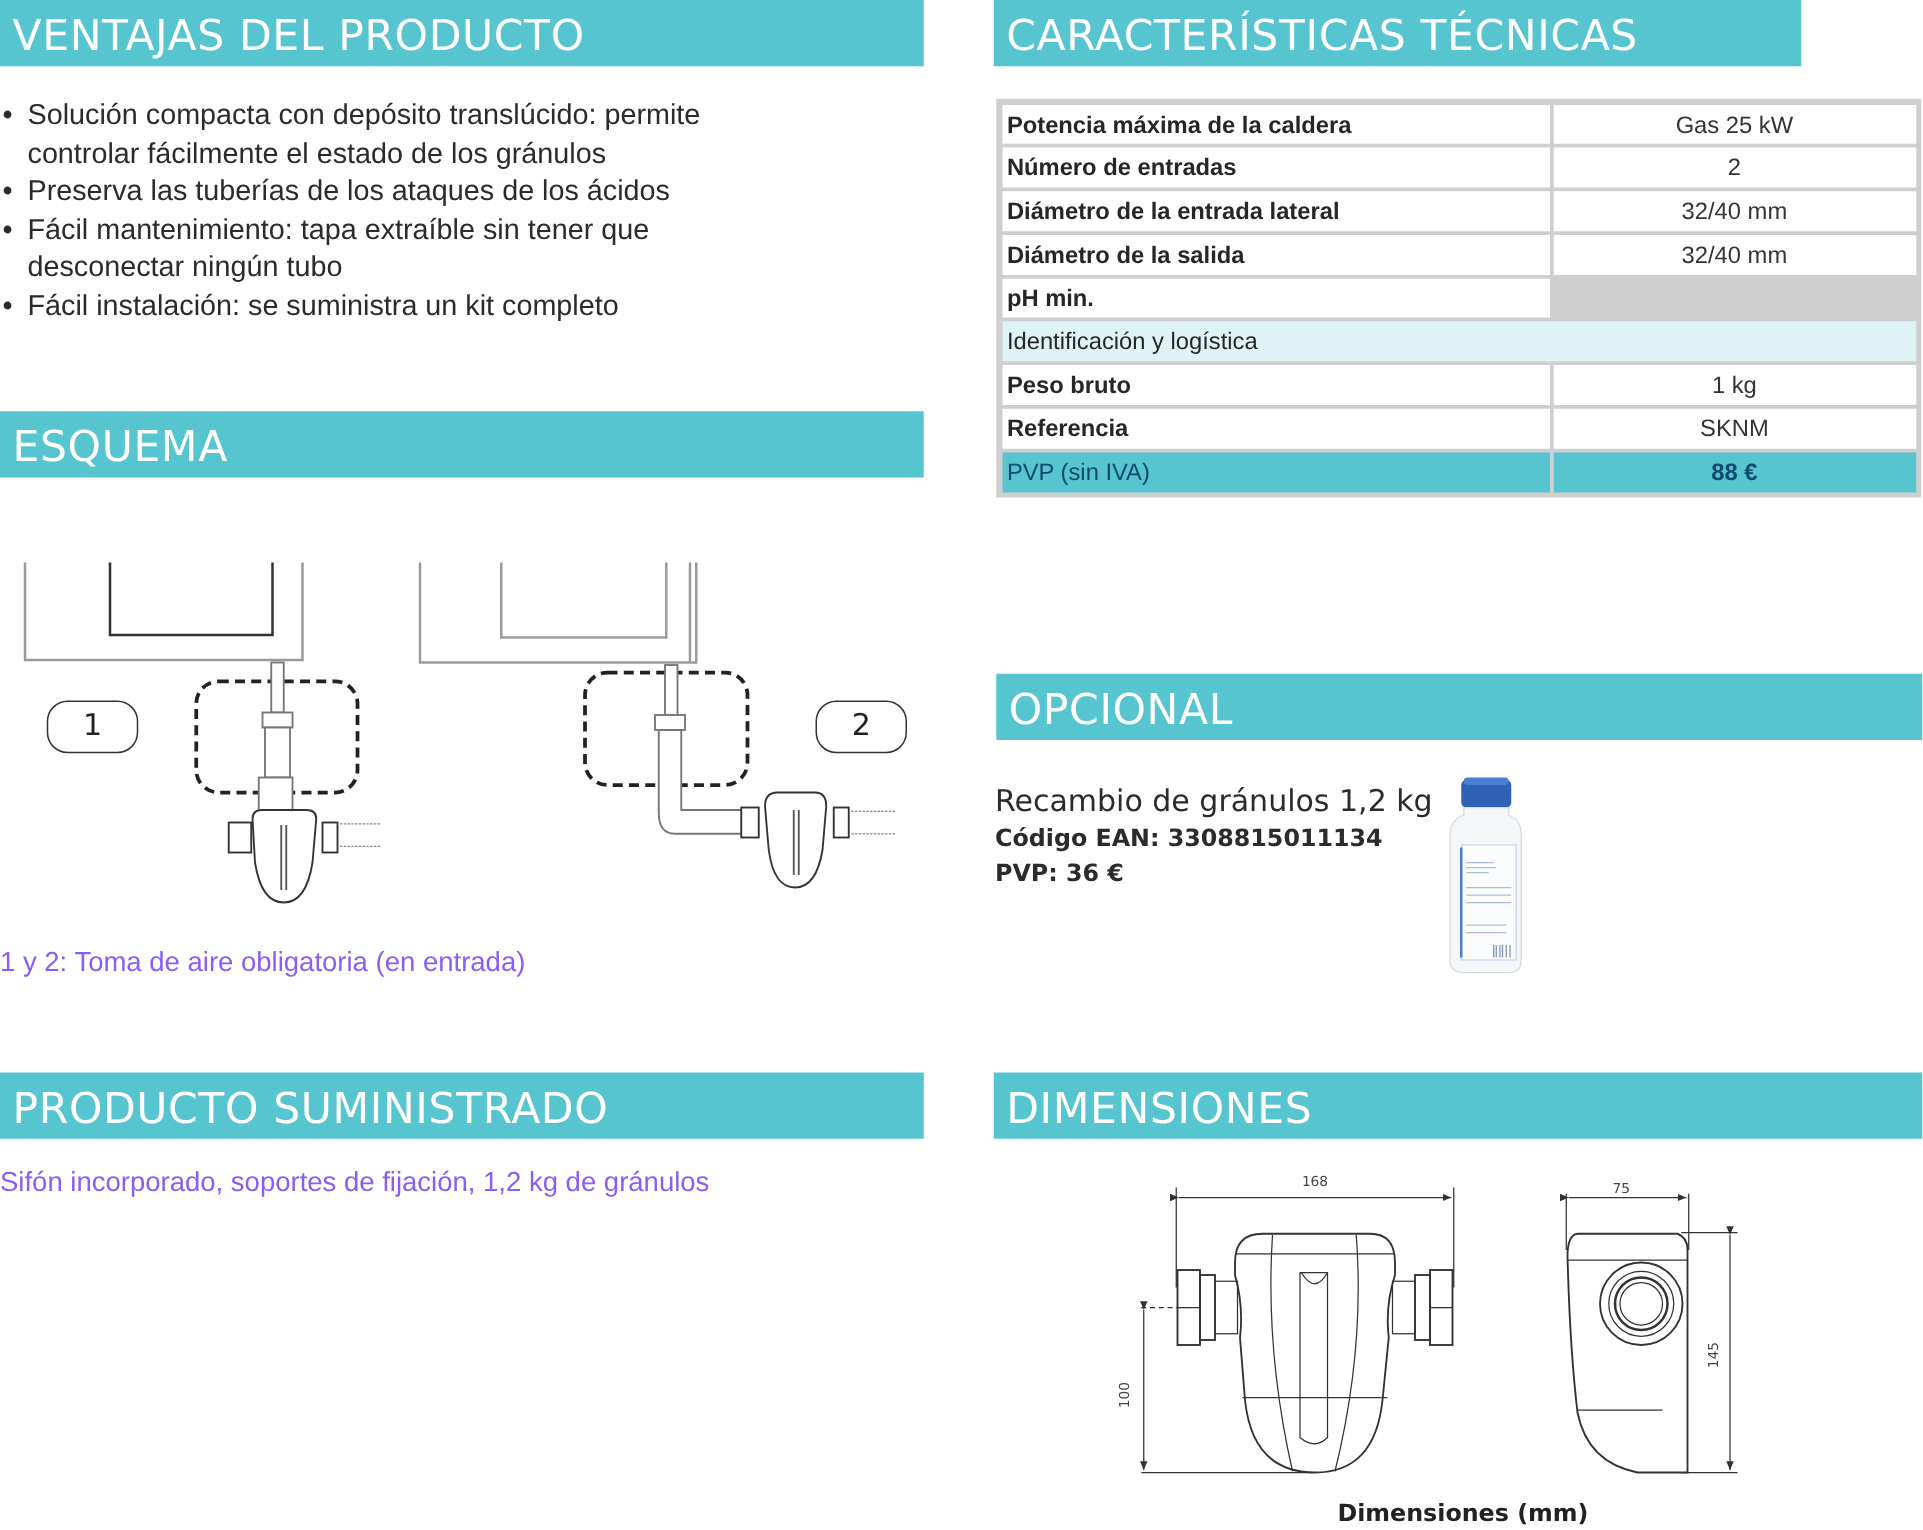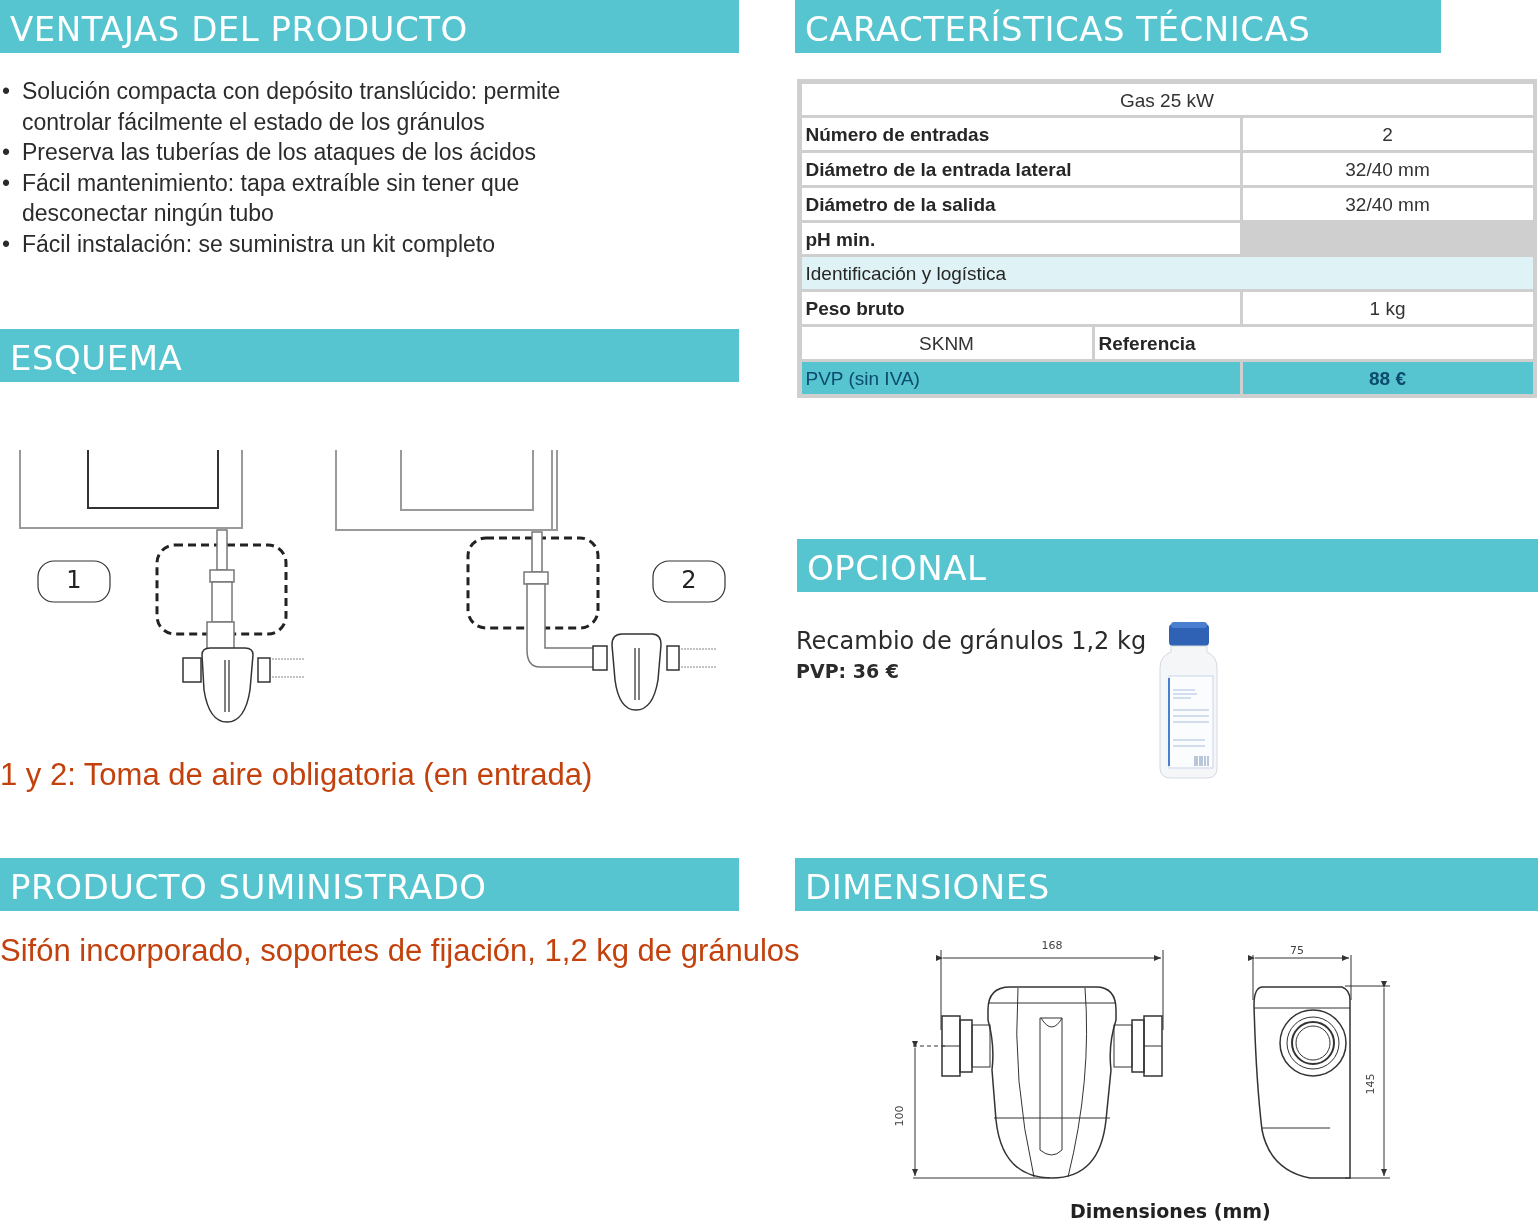--- a/index.html
+++ b/index.html
@@ -10,21 +10,21 @@
     position: absolute; height: 53px; background: #56c5d0; color: #ffffff;
     font-family: "DejaVu Sans", "Liberation Sans", sans-serif;
     font-size: 34px; line-height: 58px; padding-left: 10px; letter-spacing: 0.5px;
     white-space: nowrap; overflow: hidden;
   }
 
   .bullets { position: absolute; left: 2px; top: 76px; width: 730px; font-size: 23px; line-height: 30.5px; color: #2b2b2b; }
   .bullets li { list-style: none; position: relative; padding-left: 20px; }
   .bullets li .dot { position: absolute; left: 0; top: 0; }
 
-  .caption { position: absolute; font-size: 31px; color: #c2410c; white-space: nowrap; }
+  .caption { position: absolute; font-size: 22px; color: #8b5cf6; white-space: nowrap; }
 
   
   .tech { position: absolute; left: 797px; top: 79px; width: 740px; border-collapse: separate; border-spacing: 0; background: #cfcfcf; padding: 3px; }
   .tech .row { display: flex; height: 34.8px; }
   .tech .row + .row { margin-top: 0; }
   .tech .cell { background: #fff; font-size: 19px; line-height: 34px; height: 31.8px; margin: 1.5px 1.5px; white-space: nowrap; overflow: hidden; }
   .tech .k { width: 438px; padding-left: 4px; font-weight: bold; color: #262626; }
   .tech .v { flex: 1; text-align: center; color: #333; }
   .tech .row.sub .cell { background: #dff2f5; width: 100%; font-weight: bold; }
   .tech .row.price .cell { background: #56c5d0; color: #0c4a6e; }
@@ -102,20 +102,21 @@
 
 <div class="caption" style="left:0;top:757px;">1 y 2: Toma de aire obligatoria (en entrada)</div>
 
 <div class="bar" style="left:0;top:858px;width:739px;">PRODUCTO SUMINISTRADO</div>
 <div class="caption" style="left:0;top:933px;">Sifón incorporado, soportes de fijación, 1,2 kg de gránulos</div>
 
 <div class="bar" style="left:795px;top:0;width:646px;">CARACTERÍSTICAS TÉCNICAS</div>
 
 <div class="tech">
   <div class="row">
+      <div class="cell k">Potencia máxima de la caldera</div>
       <div class="cell v">Gas 25 kW</div>
     </div>
   <div class="row">
       <div class="cell k">Número de entradas</div>
       <div class="cell v">2</div>
     </div>
   <div class="row">
       <div class="cell k">Diámetro de la entrada lateral</div>
       <div class="cell v">32/40 mm</div>
     </div>
@@ -127,33 +128,34 @@
       <div class="cell k">pH min.</div>
     </div>
   <div class="row sub">
       <div class="cell k" style="font-weight:normal;">Identificación y logística</div>
     </div>
   <div class="row">
       <div class="cell k">Peso bruto</div>
       <div class="cell v">1 kg</div>
     </div>
   <div class="row">
+      <div class="cell k">Referencia</div>
       <div class="cell v">SKNM</div>
-      <div class="cell k">Referencia</div>
     </div>
   <div class="row price">
       <div class="cell k" style="font-weight:normal;">PVP (sin IVA)</div>
       <div class="cell v">88 €</div>
     </div>
 </div>
 
 <div class="bar" style="left:797px;top:539px;width:741px;">OPCIONAL</div>
 
 <div class="opt">
   <div class="title">Recambio de gránulos 1,2 kg</div>
+  <div class="line">Código EAN: 3308815011134</div>
   <div class="line">PVP: 36 €</div>
 </div>
 
 <svg class="svgbox" style="left:1155px;top:620px;" width="70" height="162" viewBox="0 0 70 162">
   <rect x="14" y="4" width="40" height="22" rx="4" fill="#2f62b5"></rect>
   <rect x="16" y="2" width="36" height="6" rx="3" fill="#4a7fd0"></rect>
   <path d="M16,26 L52,26 L52,32 Q62,36 62,48 L62,148 Q62,158 52,158 L16,158 Q5,158 5,148 L5,48 Q5,36 16,32 Z" fill="#f4f6f8" stroke="#d5d9de"></path>
   <rect x="14" y="56" width="44" height="92" fill="#fbfcfd" stroke="#c9d6ea"></rect>
   <line x1="14" y1="58" x2="14" y2="146" stroke="#4a7fd0" stroke-width="2"></line>
   <g stroke="#a9bde0" stroke-width="1">

